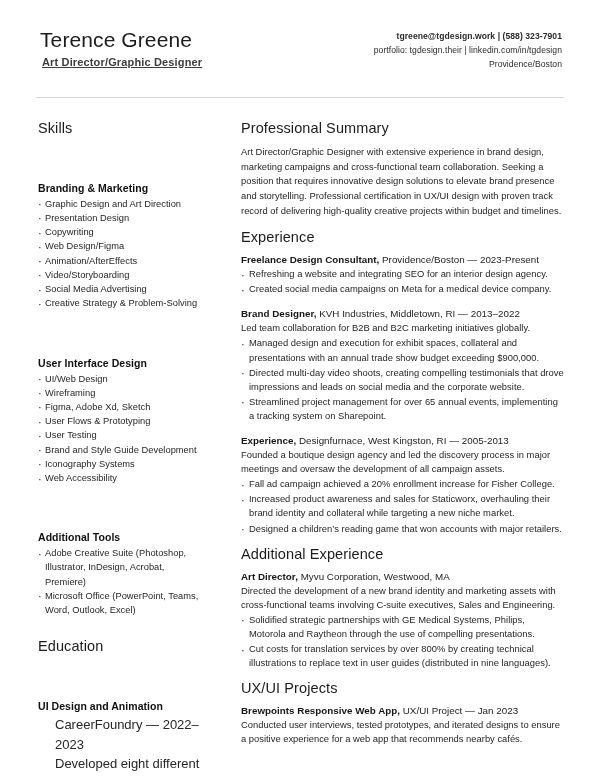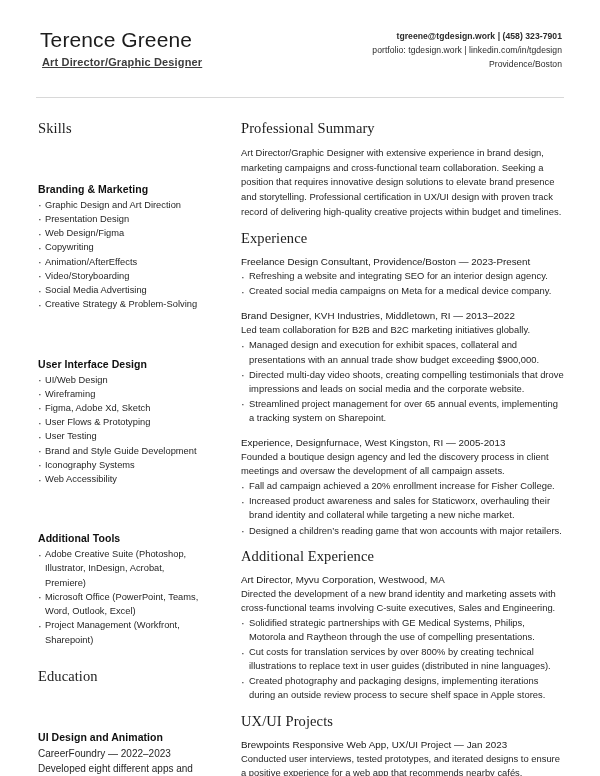--- a/index.html
+++ b/index.html
@@ -83,21 +83,20 @@
     box-sizing: border-box;
   }
 
   
   .section-title {
     font-size: 14.5px;
     font-weight: 400;
     color: #1c1c1c;
     letter-spacing: 0.1px;
     margin-bottom: 9px;
-    font-family: Liberation Serif, serif;
   }
   .section + .section { margin-top: 21px; }
   .col-right .section + .section { margin-top: 10px; }
 
   .group-title {
     font-size: 10.5px;
     font-weight: 700;
     color: #101010;
     letter-spacing: 0.05px;
     margin-bottom: 3px;
@@ -136,76 +135,77 @@
 
   
   .entry { margin-bottom: 0; }
   .entry + .entry { margin-top: 12px; }
   .entry-head {
     font-size: 9.8px;
     color: #161616;
     margin-bottom: 2px;
     letter-spacing: 0.02px;
   }
-  .entry-head .bold { font-weight: 400; }
+  .entry-head .bold { font-weight: 700; }
   .entry-head .meta { font-weight: 400; color: #232323; }
   .entry-sub {
     font-size: 9.4px;
     line-height: 1.5;
     color: #262626;
     margin-bottom: 1px;
   }
   .para {
     font-size: 9.4px;
     line-height: 1.58;
     color: #262626;
     letter-spacing: 0.01px;
   }
 
   
   .edu-entry + .edu-entry { margin-top: 12px; }
   .edu-meta {
-    font-size: 10px;
+    font-size: 13px;
     line-height: 1.5;
     color: #262626;
+    margin-left: 17px;
   }
 </style>
 </head>
 <body>
 
 <div class="page">
 
   <div class="header">
     <div class="identity">
       <div class="name">Terence Greene</div>
       <div class="role">Art Director/Graphic Designer</div>
     </div>
     <div class="contact">
-      <div class="line1">tgreene@tgdesign.work | (458) 323-7901</div>
-      <div class="line2">portfolio: tgdesign.work | linkedin.com/in/tgdesign</div>
+      <div class="line1">tgreene@tgdesign.work | (588) 323-7901</div>
+      <div class="line2">portfolio: tgdesign.their | linkedin.com/in/tgdesign</div>
       <div class="line3">Providence/Boston</div>
     </div>
   </div>
 
   <div class="rule"></div>
 
   <div class="columns">
 
     <div class="col-left">
 
       <div class="section">
         <div class="section-title">Skills</div>
         <div id="skills-groups">
             <div>
               <div class="group-title">Branding &amp; Marketing</div>
               <ul class="bullets">
                 <li>Graphic Design and Art Direction</li>
                 <li>Presentation Design</li>
+                <li>Copywriting</li>
                 <li>Web Design/Figma</li>
-                <li>Copywriting</li>
                 <li>Animation/AfterEffects</li>
                 <li>Video/Storyboarding</li>
                 <li>Social Media Advertising</li>
                 <li>Creative Strategy &amp; Problem-Solving</li>
               </ul>
             </div>
             <div class="subgroup">
               <div class="group-title">User Interface Design</div>
               <ul class="bullets">
                 <li>UI/Web Design</li>
@@ -216,21 +216,20 @@
                 <li>Brand and Style Guide Development</li>
                 <li>Iconography Systems</li>
                 <li>Web Accessibility</li>
               </ul>
             </div>
             <div class="subgroup">
               <div class="group-title">Additional Tools</div>
               <ul class="bullets">
                 <li>Adobe Creative Suite (Photoshop, Illustrator, InDesign, Acrobat, Premiere)</li>
                 <li>Microsoft Office (PowerPoint, Teams, Word, Outlook, Excel)</li>
-                <li>Project Management (Workfront, Sharepoint)</li>
               </ul>
             </div>
           </div>
       </div>
 
       <div class="section">
         <div class="section-title">Education</div>
         <div id="education-entries">
             <div class="edu-entry">
               <div class="group-title">UI Design and Animation</div>
@@ -271,40 +270,39 @@
               <div class="entry-head"><span class="bold">Brand Designer,</span><span class="meta"> KVH Industries, Middletown, RI — 2013–2022</span></div>
               <div class="entry-sub">Led team collaboration for B2B and B2C marketing initiatives globally.</div>
               <ul class="bullets">
                 <li>Managed design and execution for exhibit spaces, collateral and presentations with an annual trade show budget exceeding $900,000.</li>
                 <li>Directed multi-day video shoots, creating compelling testimonials that drove impressions and leads on social media and the corporate website.</li>
                 <li>Streamlined project management for over 65 annual events, implementing a tracking system on Sharepoint.</li>
               </ul>
             </div>
             <div class="entry">
               <div class="entry-head"><span class="bold">Experience,</span><span class="meta">  Designfurnace, West Kingston, RI — 2005-2013</span></div>
-              <div class="entry-sub">Founded a boutique design agency and led the discovery process in client meetings and oversaw the development of all campaign assets.</div>
+              <div class="entry-sub">Founded a boutique design agency and led the discovery process in major meetings and oversaw the development of all campaign assets.</div>
               <ul class="bullets">
                 <li>Fall ad campaign achieved a 20% enrollment increase for Fisher College.</li>
                 <li>Increased product awareness and sales for Staticworx, overhauling their brand identity and collateral while targeting a new niche market.</li>
                 <li>Designed a children’s reading game that won accounts with major retailers.</li>
               </ul>
             </div>
           </div>
       </div>
 
       <div class="section">
         <div class="section-title">Additional Experience</div>
         <div id="additional-entries">
             <div class="entry">
               <div class="entry-head"><span class="bold">Art Director,</span><span class="meta"> Myvu Corporation, Westwood, MA</span></div>
               <div class="entry-sub">Directed the development of a new brand identity and marketing assets with cross-functional teams involving C-suite executives, Sales and Engineering.</div>
               <ul class="bullets">
                 <li>Solidified strategic partnerships with GE Medical Systems, Philips, Motorola and Raytheon through the use of compelling presentations.</li>
                 <li>Cut costs for translation services by over 800% by creating technical illustrations to replace text in user guides (distributed in nine languages).</li>
-                <li>Created photography and packaging designs, implementing iterations during an outside review process to secure shelf space in Apple stores.</li>
               </ul>
             </div>
           </div>
       </div>
 
       <div class="section">
         <div class="section-title">UX/UI Projects</div>
         <div id="project-entries">
             <div class="entry">
               <div class="entry-head"><span class="bold">Brewpoints Responsive Web App,</span><span class="meta"> UX/UI Project — Jan 2023</span></div>

